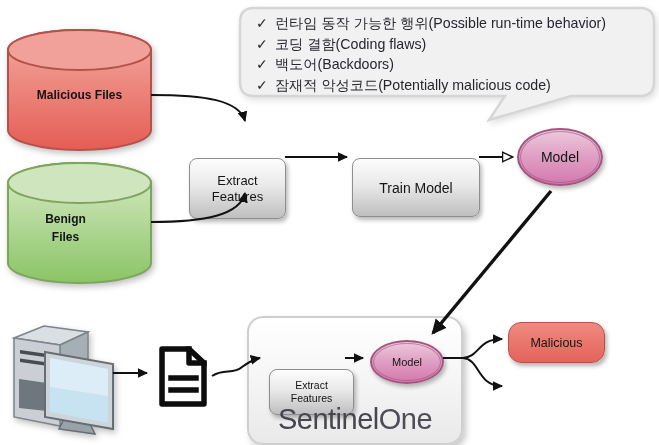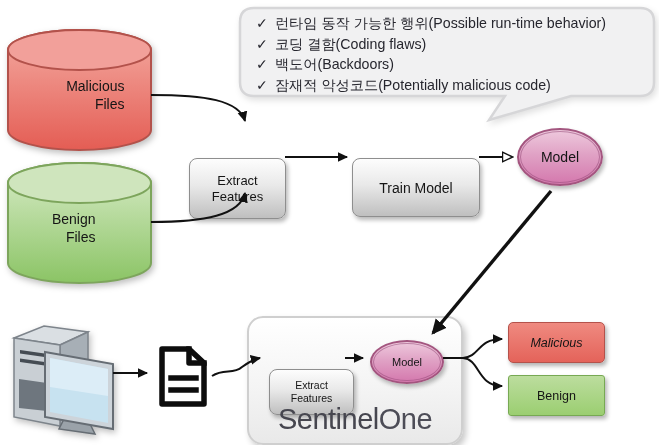--- a/index.html
+++ b/index.html
@@ -13,24 +13,24 @@
   .lbl{display:flex;align-items:center;justify-content:center;text-align:center;color:#151515;}
   .gbox{background:linear-gradient(180deg,#fdfdfd 0%,#e9e9e9 45%,#bfbfbf 100%);
         border:1.5px solid #8e8e8e;border-radius:8px;box-shadow:2px 3px 4px rgba(0,0,0,0.28);margin-top:30px;}
   .ellipse{border-radius:50%;border:2px solid #a3557f;
         background:linear-gradient(180deg,#eec9dd 0%,#e0a2c5 45%,#d478ad 100%);
         box-shadow:2px 3px 4px rgba(0,0,0,0.28);text-align:center;}
   .ellipse .ring{position:absolute;inset:1px;border-radius:50%;border:1.5px solid rgba(150,74,120,0.55);}
   .sentinel{background:linear-gradient(180deg,#ffffff 0%,#f4f4f4 55%,#e9e9e9 100%);
         border:2px solid #cfcfcf;border-radius:16px;box-shadow:3px 4px 6px rgba(0,0,0,0.22);}
   .outbox-red{background:linear-gradient(180deg,#ef8a80 0%,#e4635a 100%);
-        border:1.5px solid #b4524b;border-radius:5px;box-shadow:2px 3px 4px rgba(0,0,0,0.3);font-style:italic;}
+        border:1.5px solid #b4524b;border-radius:13px;box-shadow:2px 3px 4px rgba(0,0,0,0.3);}
   .outbox-green{background:linear-gradient(180deg,#bcdd9e 0%,#9bce71 100%);
         border:1.5px solid #77a953;border-radius:3px;box-shadow:2px 3px 4px rgba(0,0,0,0.3);}
-  .cyl-lbl{font-weight:normal;font-size:14px;line-height:18px;text-align:right;}
+  .cyl-lbl{font-weight:bold;font-size:12px;line-height:18px;}
   .boxtext{font-size:13px;line-height:16px;}
   .callout-text{left:256px;top:13px;width:396px;color:#26262e;font-size:14.2px;line-height:20.5px;}
   .callout-row{display:flex;align-items:flex-start;}
   .callout-row .chk{margin-right:7px;}
   #brand{position:absolute;left:0;right:0;bottom:7px;text-align:center;font-size:29px;
          letter-spacing:-0.5px;color:#46464f;}
   #brand .b{font-weight:normal;}
   #brand .l{font-weight:400;color:#4d4d57;}
   .shadow{filter:drop-shadow(2px 3px 3px rgba(0,0,0,0.25));}
   .shadow-light{filter:drop-shadow(2px 3px 3px rgba(0,0,0,0.12));}
@@ -138,23 +138,20 @@
       </div>
       <div id="brand">
         <span class="b">Sentinel</span><span class="l">One</span>
       </div>
     </div>
 
     <div class="abs lbl outbox-red" style="left:508px;top:322px;width:95px;height:39px;font-size:12.5px;">
       <span>Malicious</span>
     </div>
 
-    <div class="abs lbl outbox-green" style="left:508px;top:375px;width:95px;height:39px;font-size:12.5px;">
-      <span>Benign</span>
-    </div>
 
   </div>
 
   <svg id="arrows" width="659" height="445" viewBox="0 0 659 445">
     <defs>
       <marker id="mArr" viewBox="0 0 10 10" markerWidth="11" markerHeight="11" refX="8.5" refY="5" orient="auto" markerUnits="userSpaceOnUse">
         <path d="M0,0.5 L9.5,5 L0,9.5 Z" fill="#111"></path>
       </marker>
       <marker id="mOpen" viewBox="0 0 10 10" markerWidth="12" markerHeight="12" refX="8.5" refY="5" orient="auto" markerUnits="userSpaceOnUse">
         <path d="M0.6,1 L9,5 L0.6,9 Z" fill="#ffffff" stroke="#111" stroke-width="1.2"></path>

